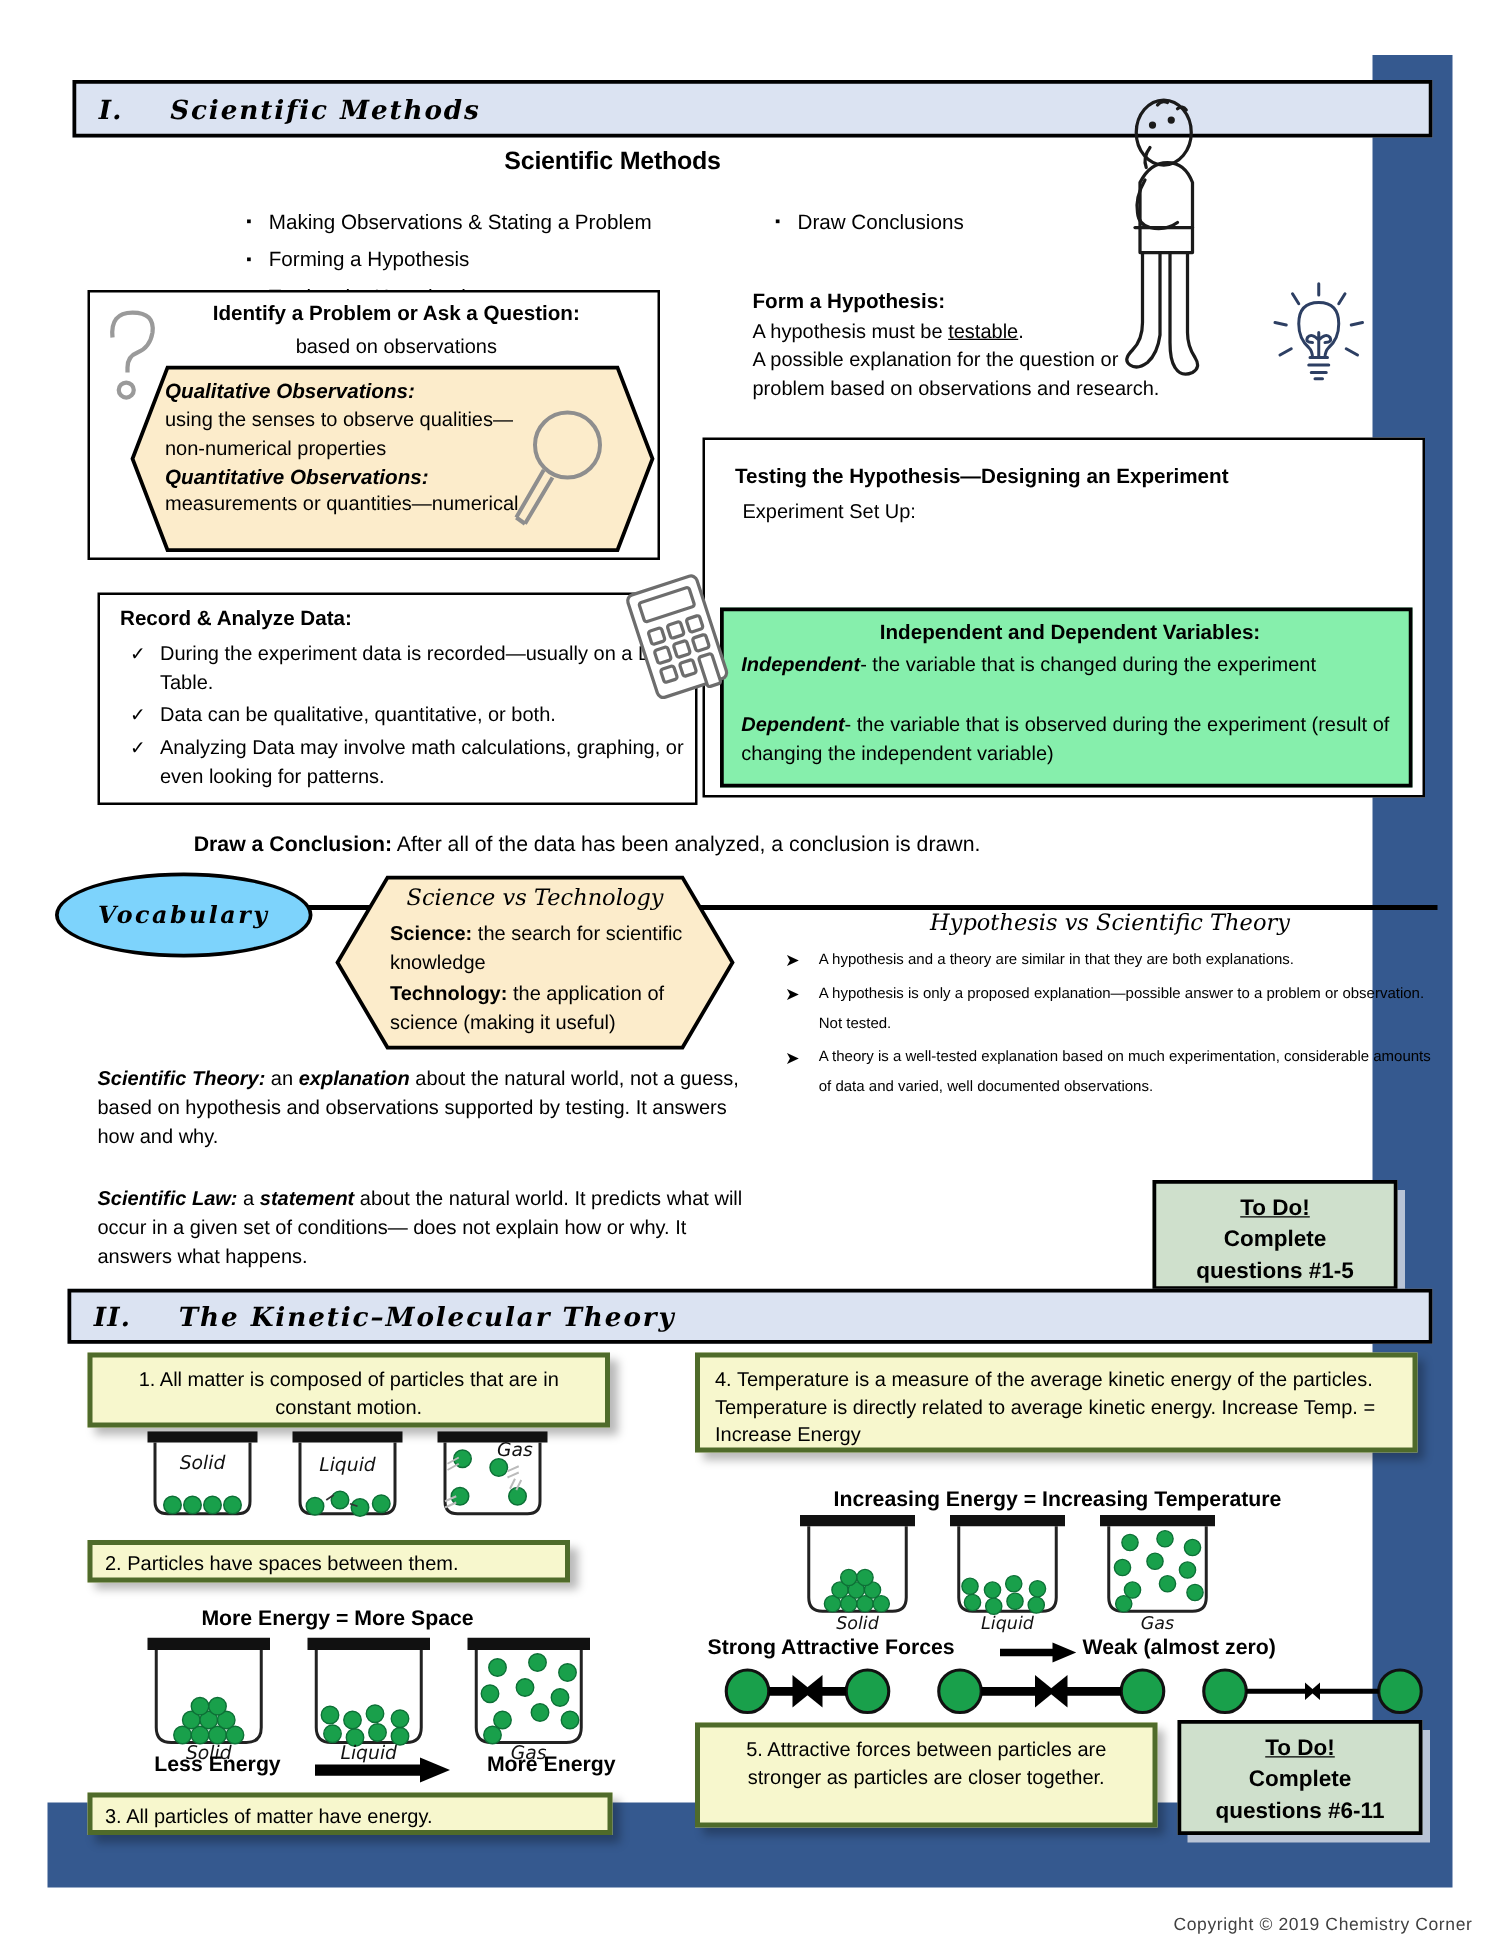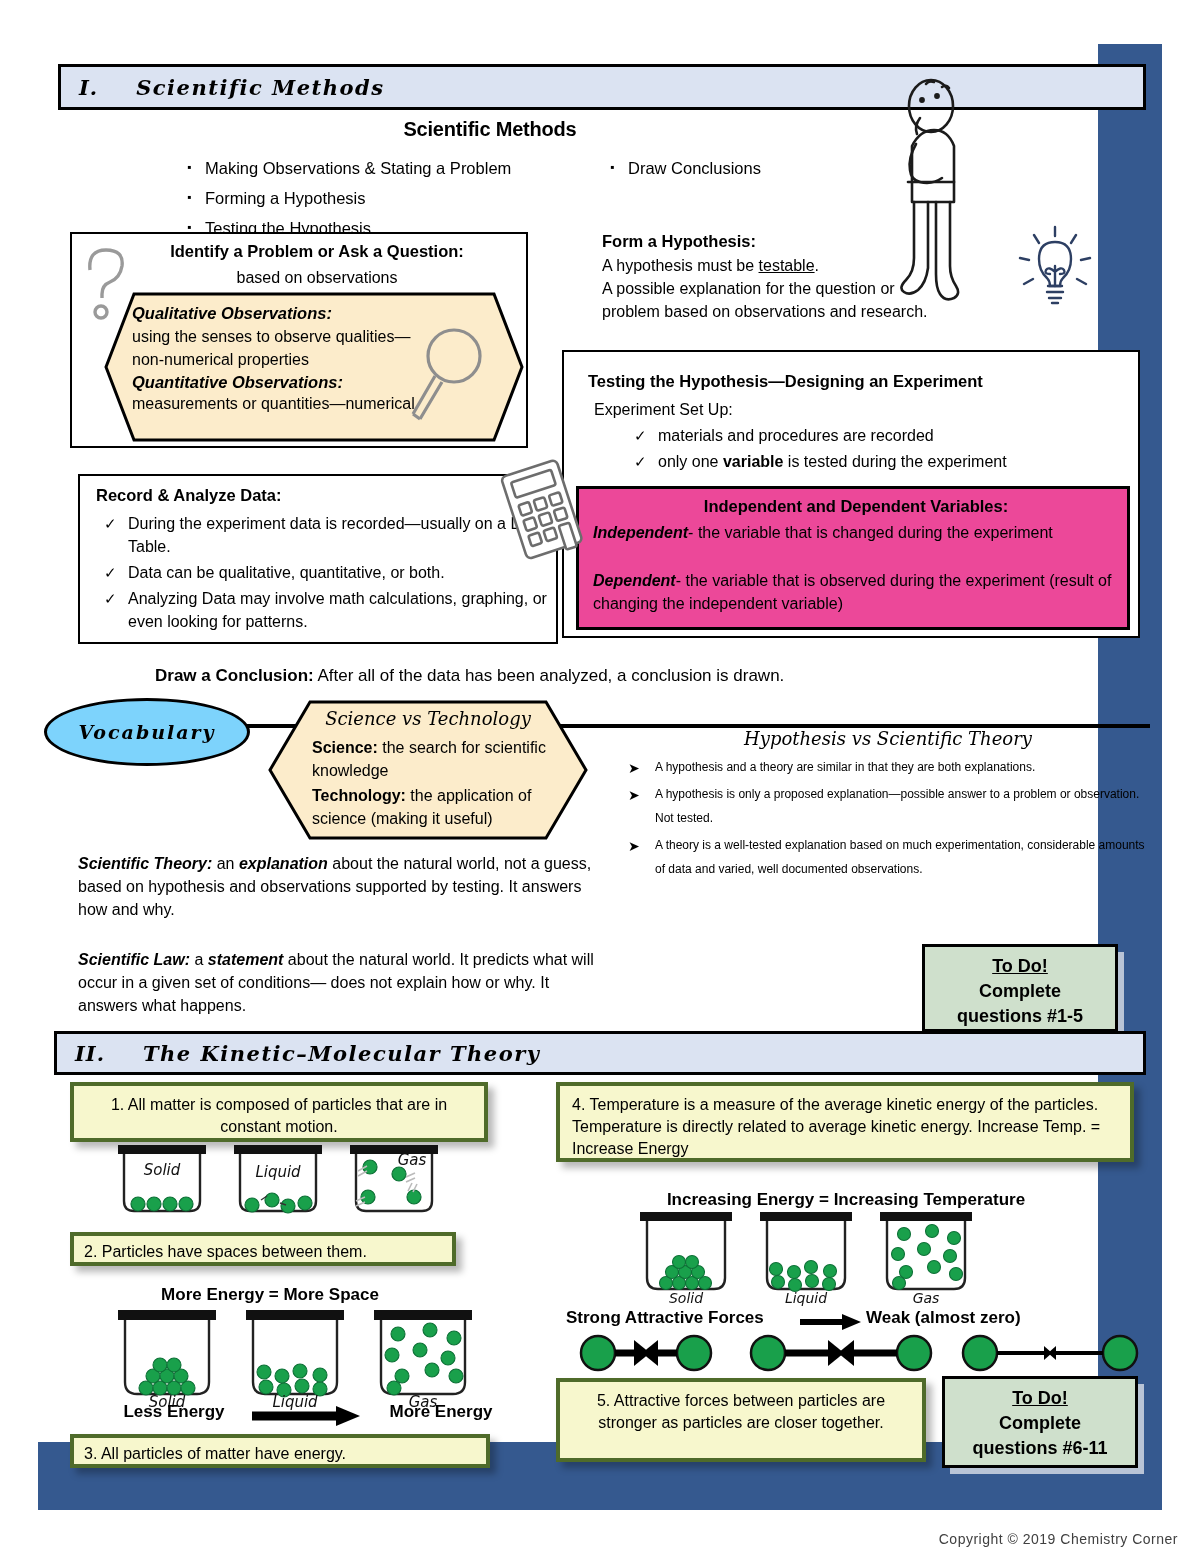--- a/index.html
+++ b/index.html
@@ -15,21 +15,21 @@
   .sec-bar{position:absolute;border:3px solid #000;background:#dbe3f2;box-sizing:border-box;}
   .sec-bar .roman{font-family:"DejaVu Serif",serif;font-style:italic;font-weight:bold;font-size:21px;letter-spacing:1px;}
   .sec-bar .sec-title{font-family:"DejaVu Serif",serif;font-style:italic;font-weight:bold;font-size:21px;letter-spacing:1.5px;}
   .sec-inner{display:flex;align-items:center;height:100%;padding-left:18px;gap:38px;}
 
   .abs{position:absolute;}
 
   .h1c{font-weight:bold;font-size:20px;text-align:center;letter-spacing:-.2px;}
   .bul{font-size:16.5px;line-height:25px;}
   .bul li{margin:0;padding:0;}
-  ul.dot{list-style:none;margin:8px;padding:0;}
+  ul.dot{list-style:none;margin:18px;padding:0;}
   ul.dot li{position:relative;padding-left:22px;margin-bottom:5px;}
   ul.dot li:before{content:"\25AA";position:absolute;left:4px;top:-1px;font-size:12px;}
 
   .boxblk{position:absolute;border:2.5px solid #000;background:#fff;box-sizing:border-box;}
   .b-title{font-weight:bold;font-size:16.5px;}
   .txt{font-size:16px;line-height:23px;}
 
   ul.chk{list-style:none;margin:0;padding:0;}
   ul.chk li{position:relative;padding-left:26px;margin-bottom:3px;font-size:16px;line-height:23px;}
   ul.chk li:before{content:"\2713";position:absolute;left:2px;top:0px;font-size:15px;}
@@ -146,26 +146,22 @@
     <div class="txt" style="margin-top:3px;">
       <span>A hypothesis must be </span><u>testable</u><span>.</span>
     </div>
     <div class="txt">A possible explanation  for the question or</div>
     <div class="txt">problem based on observations and research.</div>
   </div>
 
   <div class="boxblk" style="left:562px;top:350px;width:578px;height:288px;">
     <div class="abs b-title" style="left:24px;top:20px;">Testing the Hypothesis—Designing an Experiment</div>
     <div class="abs txt" style="left:30px;top:46px;">Experiment Set Up:</div>
-    <ul class="chk abs" style="left:68px;top:72px;width:500px;">
-      <li>materials and procedures are recorded</li>
-      <li><span>only one </span><b>variable</b><span> is tested during the experiment</span></li>
-    </ul>
-
-    <div class="abs" style="left:12px;top:134px;width:554px;height:144px;background:#ec4899;border:3px solid #000;box-sizing:border-box;">
+
+    <div class="abs" style="left:12px;top:134px;width:554px;height:144px;background:#86efac;border:3px solid #000;box-sizing:border-box;">
       <div class="abs b-title" style="left:0;top:8px;width:554px;text-align:center;">Independent and Dependent Variables:</div>
       <div class="abs txt" style="left:14px;top:32px;width:524px;">
         <b class="i">Independent</b><span>- the variable that is changed during the experiment</span>
       </div>
       <div class="abs txt" style="left:14px;top:80px;width:528px;">
         <b class="i">Dependent</b><span>- the variable that is observed during the experiment (result of changing the independent variable)</span>
       </div>
     </div>
   </div>
 

